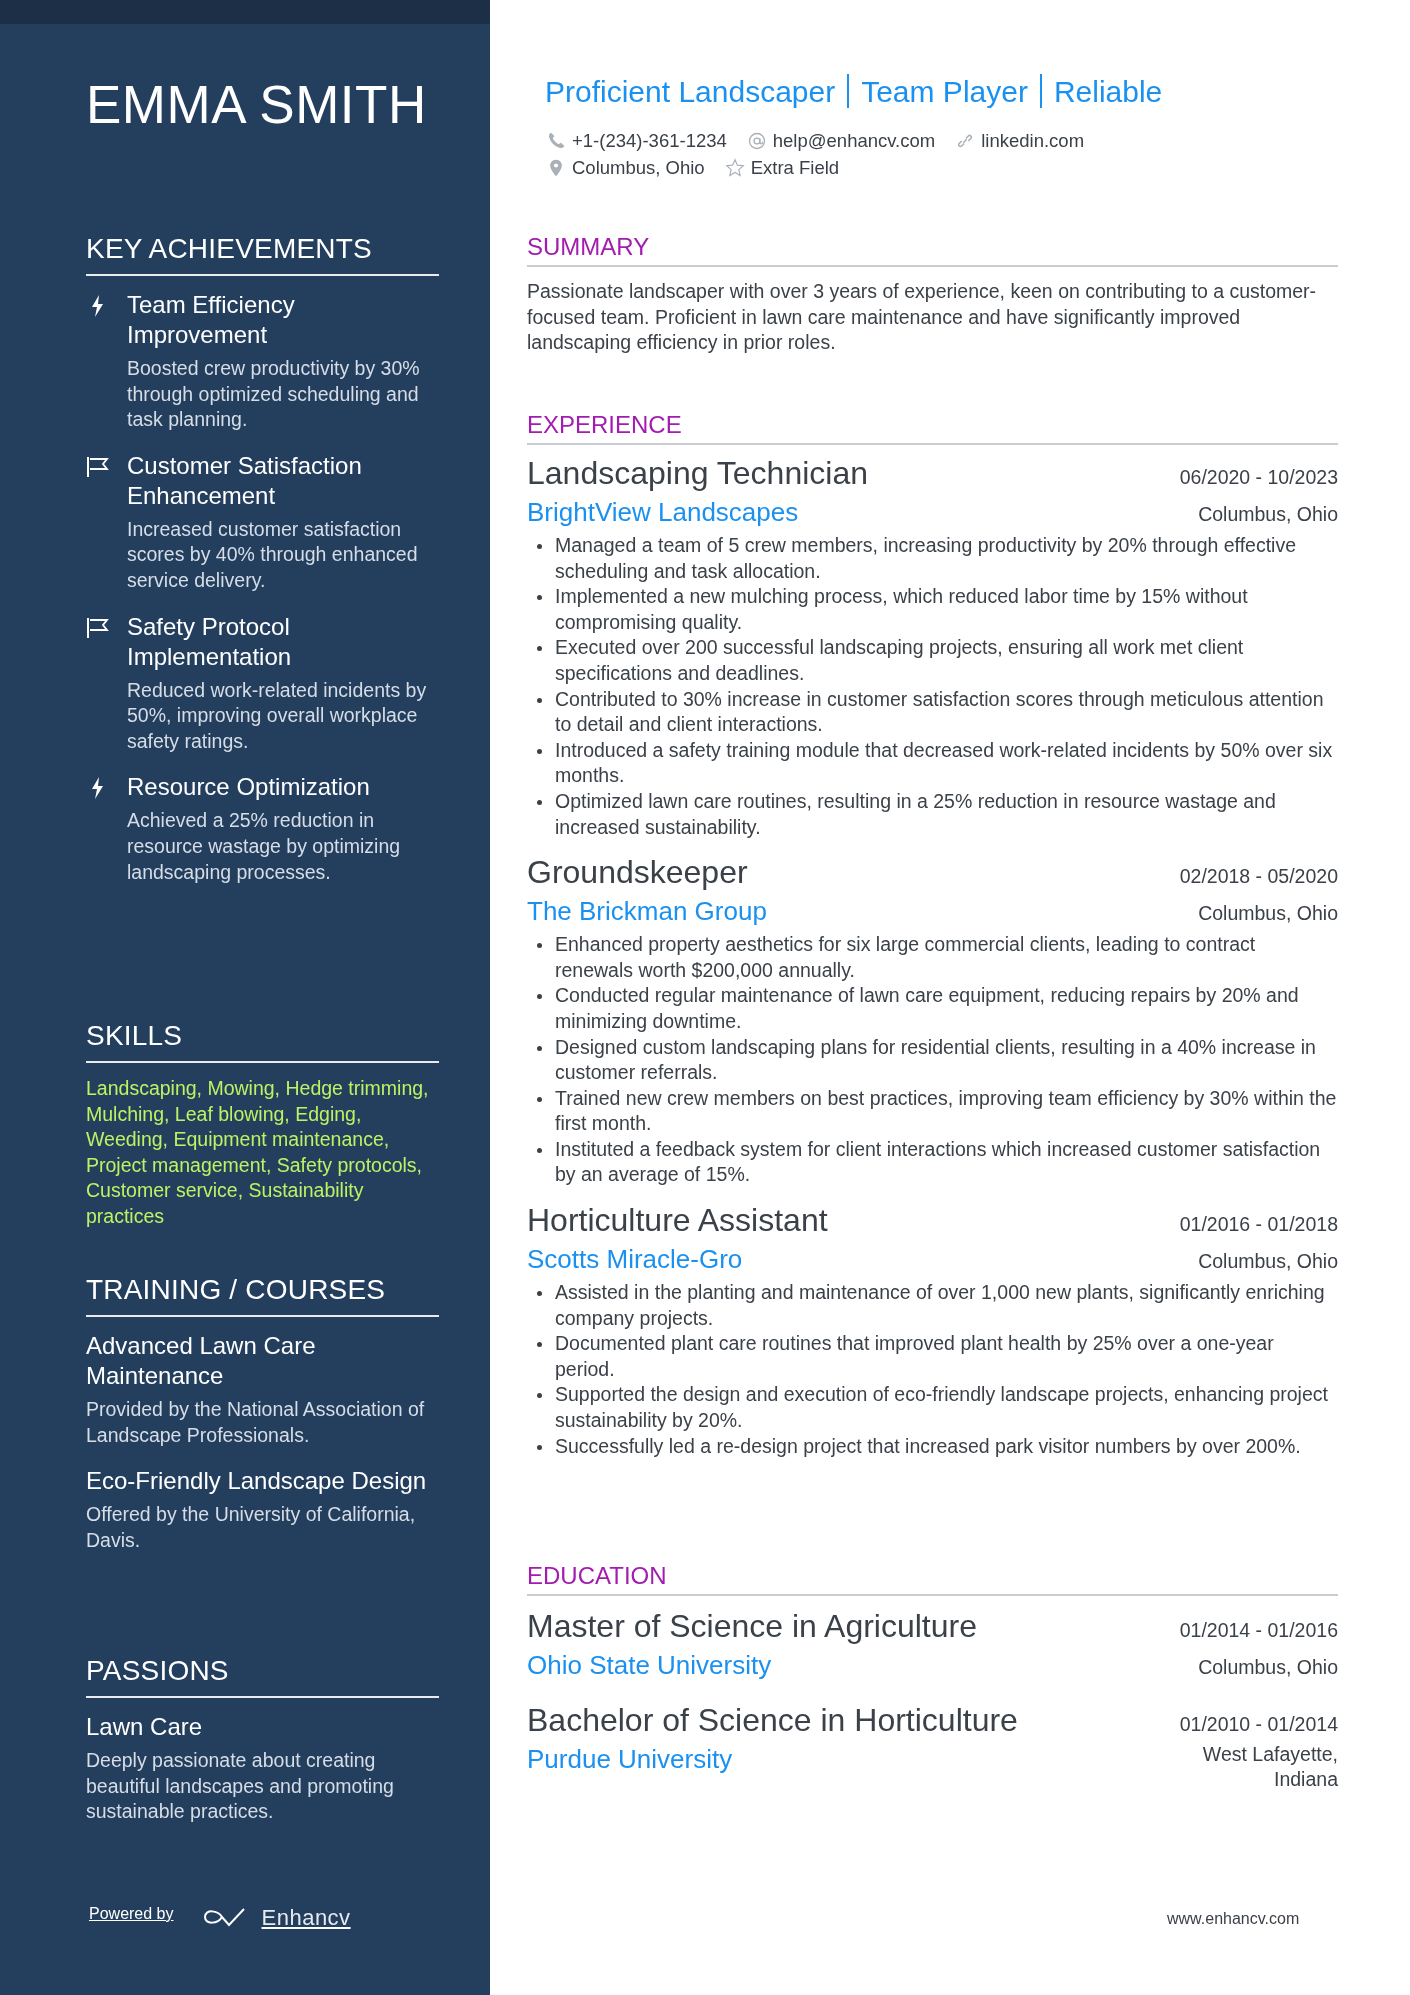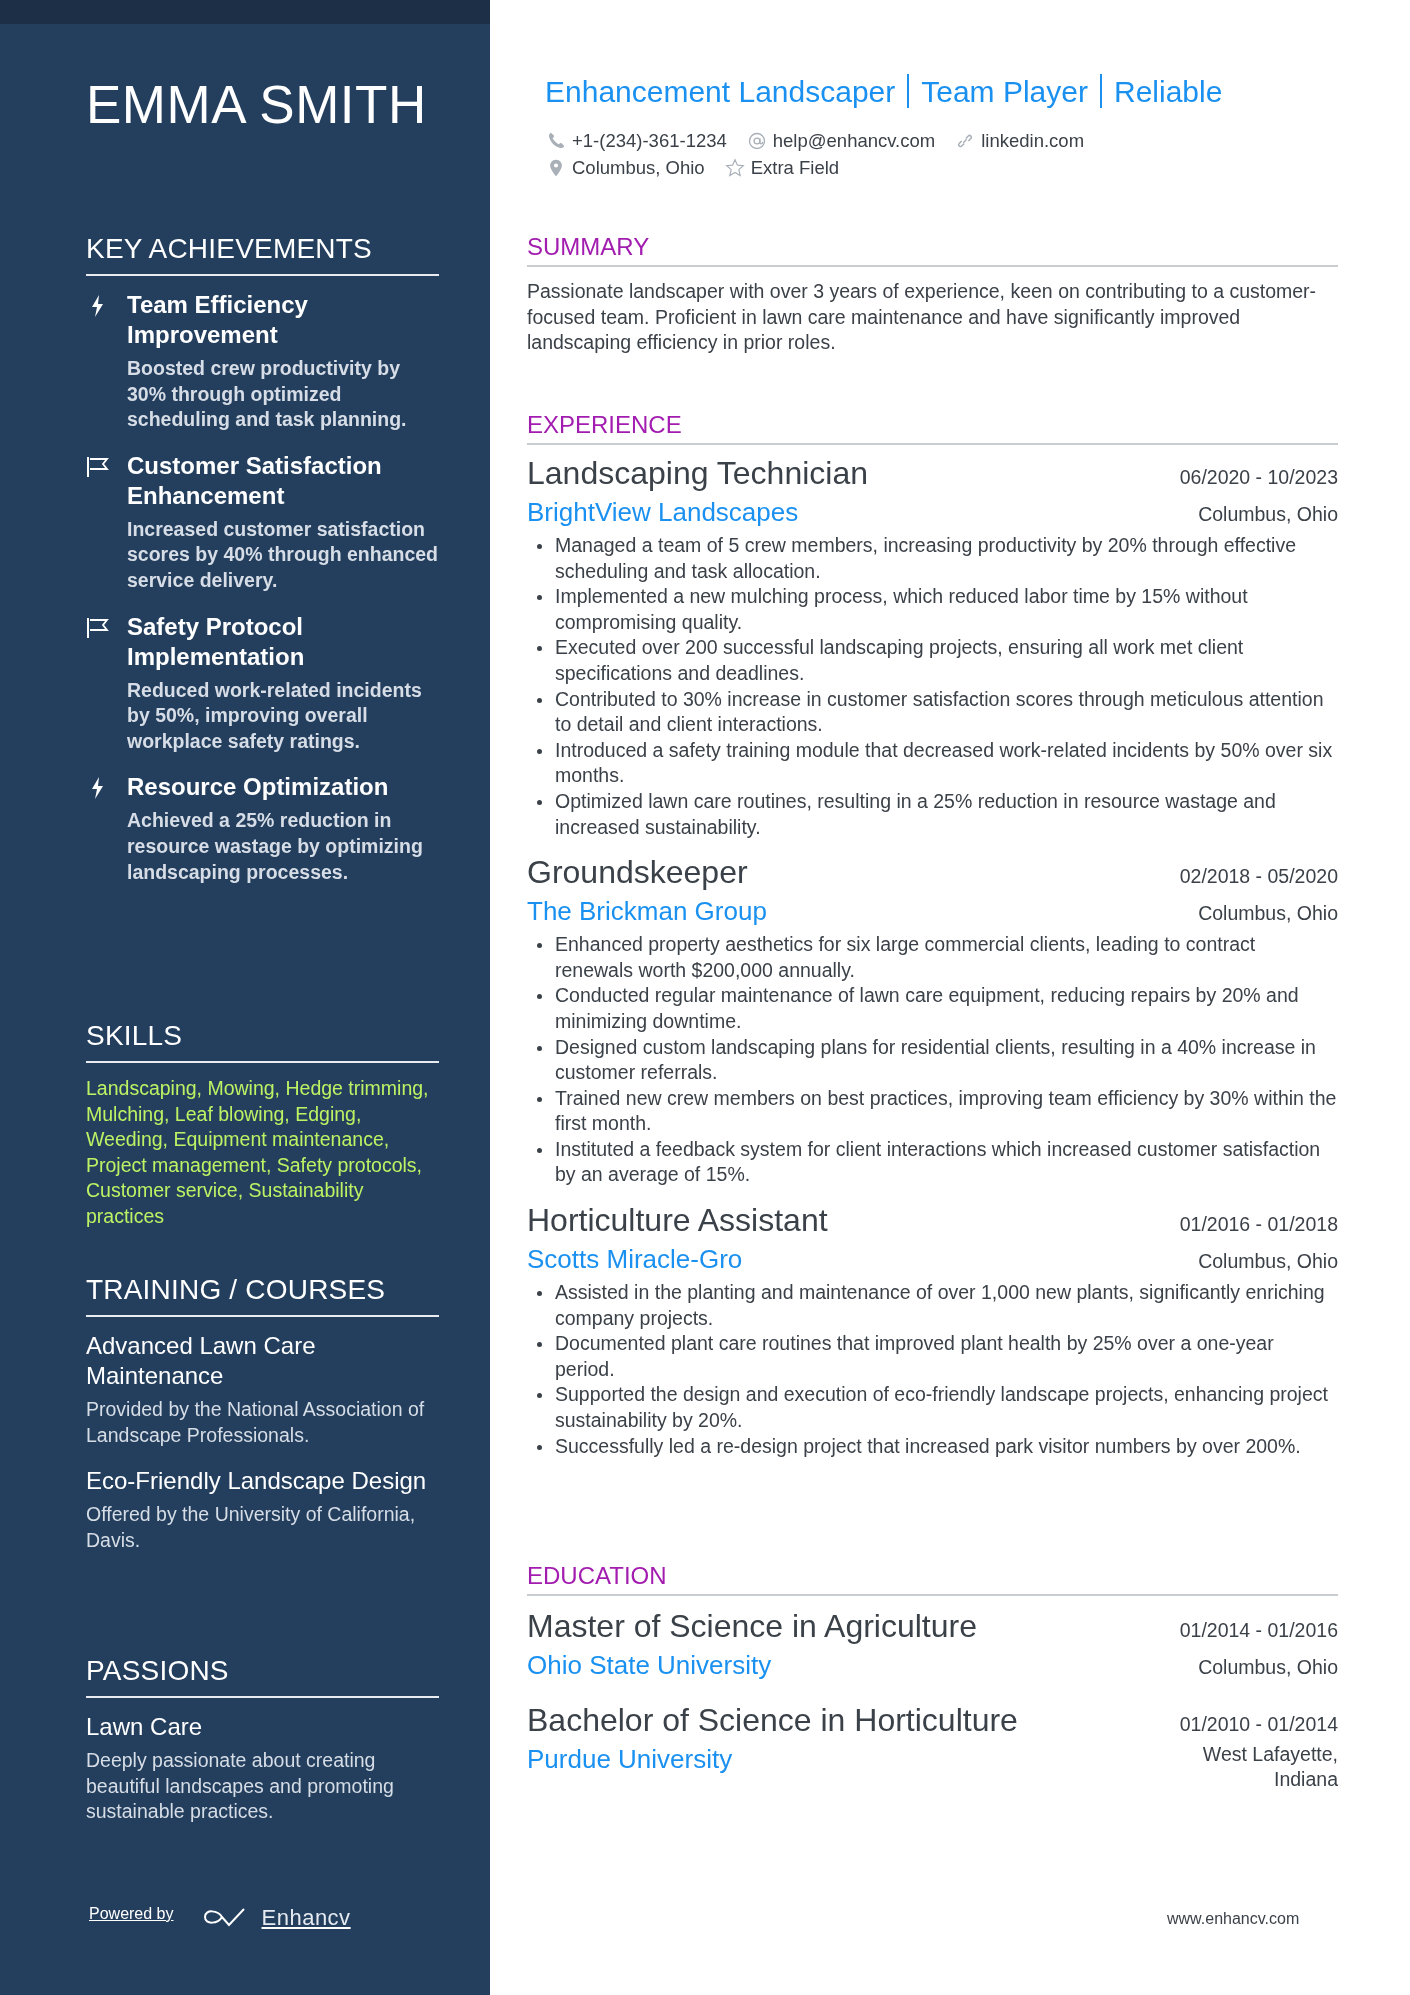--- a/index.html
+++ b/index.html
@@ -7,21 +7,21 @@
   body { font-family: "Liberation Sans", sans-serif; position: relative; }
 
   .sidebar { position: absolute; left: 0; top: 0; width: 490px; height: 1995px; background: #243f5e; color: #ffffff; }
   .sidebar .topband { position: absolute; left: 0; top: 0; width: 490px; height: 24px; background: #1c2f47; }
 
   .name { position: absolute; left: 86px; top: 74px; font-size: 53px; letter-spacing: 0.5px; color: #ffffff; font-weight: 400; white-space: nowrap; }
 
   .sb-section { position: absolute; left: 86px; width: 353px; }
   .sb-heading { font-size: 28px; color: #ffffff; text-transform: uppercase; padding-bottom: 9px; border-bottom: 2px solid #e8ecf0; letter-spacing: 0.2px; }
 
-  .ach { position: relative; padding-left: 41px; margin-top: 14px; font-weight: bold; }
+  .ach { position: relative; padding-left: 41px; margin-top: 14px; }
   .ach:first-child { margin-top: 14px; }
   .ach-icon { position: absolute; left: 0; top: 4px; width: 24px; height: 24px; }
   .ach-title { font-size: 24px; line-height: 30px; color: #ffffff; }
   .ach-desc { font-size: 19.5px; line-height: 25.6px; color: #d6dde6; margin-top: 6px; }
 
   .skills-text { font-size: 19.5px; line-height: 25.6px; color: #bef264; margin-top: 13px; }
 
   .course { margin-top: 14px; }
   .course-title { font-size: 24px; line-height: 30px; color: #ffffff; }
   .course-desc { font-size: 19.5px; line-height: 25.6px; color: #d6dde6; margin-top: 6px; }
@@ -128,21 +128,21 @@
   <div class="powered">
     <span class="powered-label">Powered by</span>
     <svg class="powered-logo" viewBox="0 0 46 24">
       <path d="M20 12 C16 5, 3 4, 3 12 C3 20, 16 19, 20 12 L27 20 L42 4" fill="none" stroke="#ffffff" stroke-width="2"></path>
     </svg>
     <span class="powered-brand">Enhancv</span>
   </div>
 </div>
 
 <div class="tagline">
-  <span>Enhancement Landscaper</span><span class="sep"></span><span>Team Player</span><span class="sep"></span><span>Reliable</span>
+  <span>Proficient Landscaper</span><span class="sep"></span><span>Team Player</span><span class="sep"></span><span>Reliable</span>
 </div>
 
 <div class="contacts">
   <div class="contact-row">
     <div class="contact">
       <svg viewBox="0 0 24 24">
           <path d="M6 2 C4 3 3 5 4 8 C6 14 10 18 16 20 C19 21 21 20 22 18 L18 14 L15 16 C12 14 10 12 8 9 L10 6 Z" fill="#a9b0b8"></path>
         </svg>
       <span>+1-(234)-361-1234</span>
     </div>

